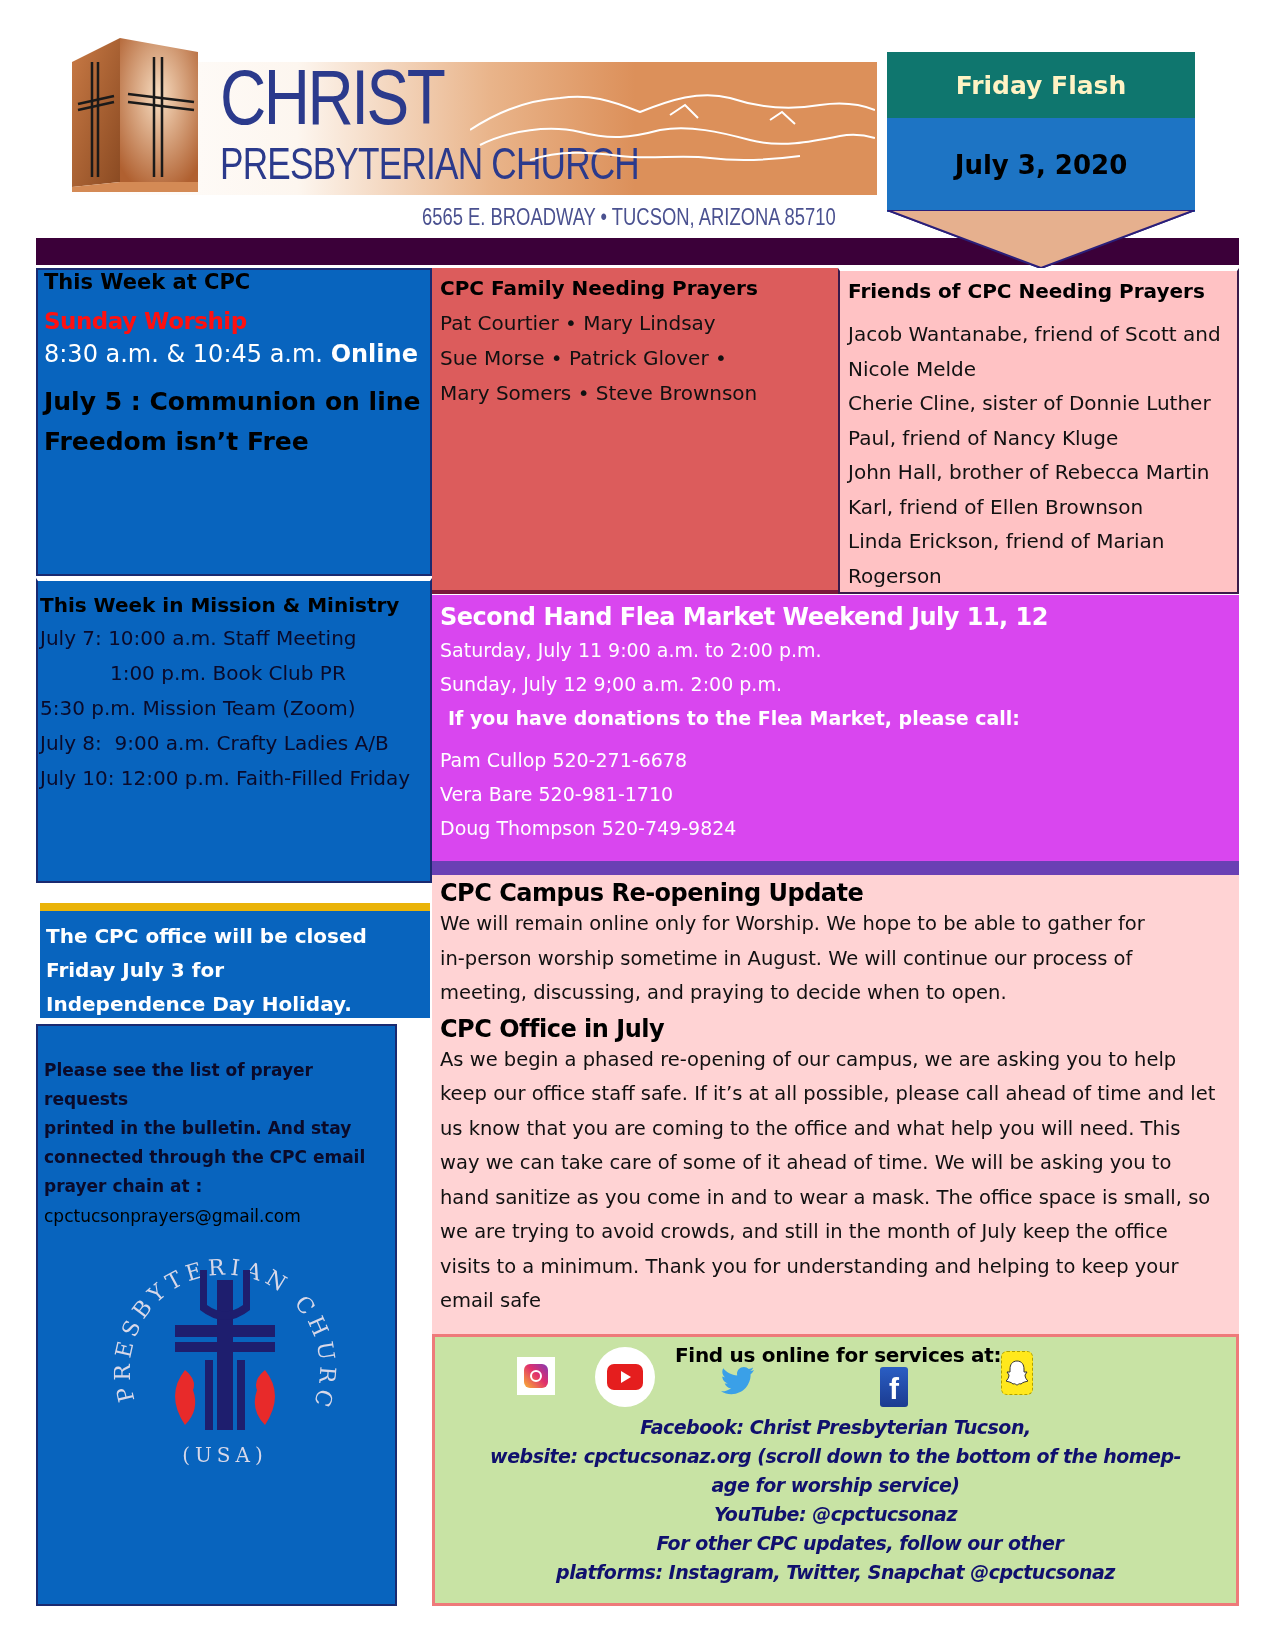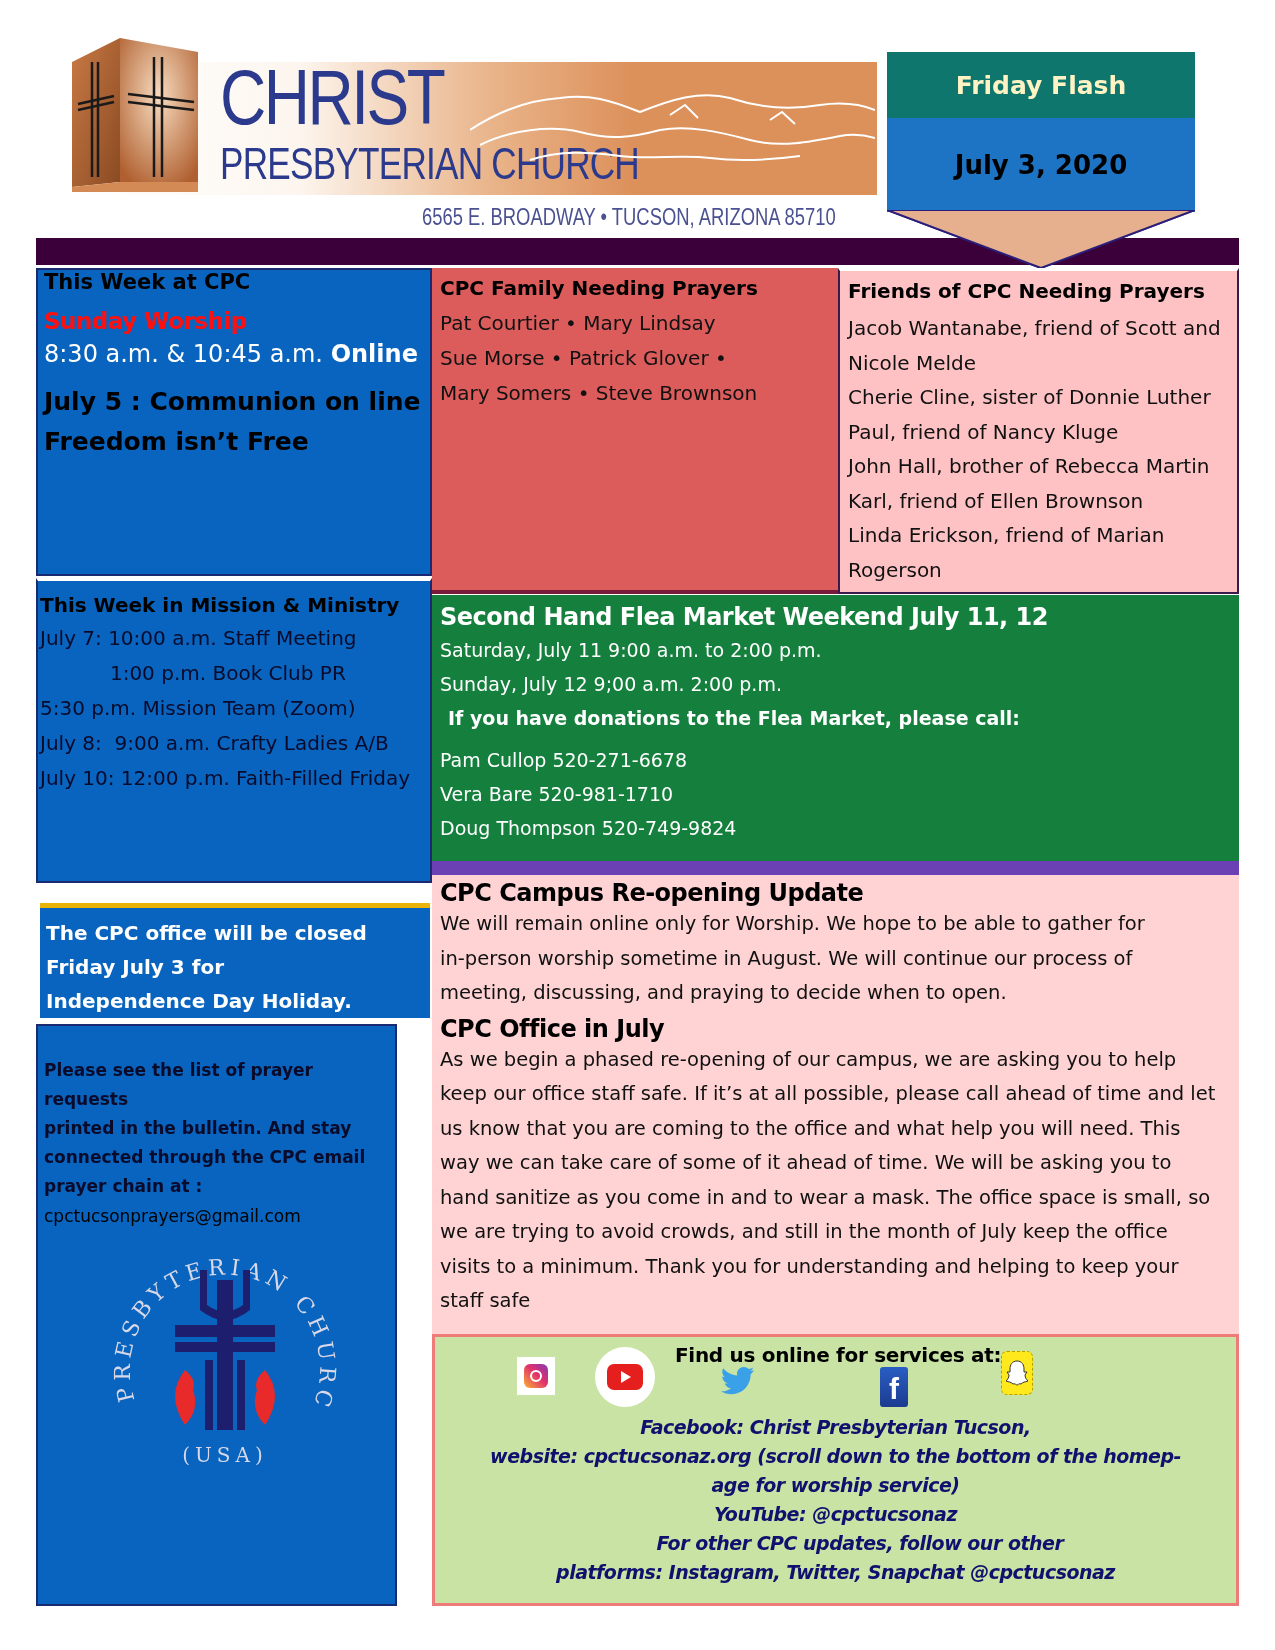--- a/index.html
+++ b/index.html
@@ -22,21 +22,21 @@
   .flash-blue { position: absolute; left: 0; top: 66px; width: 308px; height: 94px; background: #1d74c4; display: flex; align-items: center; justify-content: center; font-weight: bold; font-size: 26px; color: #000; }
   .flash-arrow { position: absolute; left: 0; top: 158px; width: 308px; height: 60px; }
 
   
   .purple-bar { left: 36px; top: 238px; width: 1203px; height: 27px; background: #3b0039; }
 
   
   .blue-box { background: #0864be; border: 2px solid #1a2a70; }
   .box-week { left: 36px; top: 268px; width: 396px; height: 308px; padding: 0 6px; }
   .box-mission { left: 36px; top: 578px; width: 396px; height: 305px; padding: 12px 2px; border-top: 3px solid #ffffff; }
-  .box-closed { left: 40px; top: 903px; width: 390px; height: 118px; padding: 8px 6px; border: none; border-top: 5px solid #eab308; border-bottom: 3px solid #fff; }
+  .box-closed { left: 40px; top: 903px; width: 390px; height: 118px; padding: 8px 6px; border: none; border-top: 8px solid #eab308; border-bottom: 3px solid #fff; }
   .box-prayer-list { left: 36px; top: 1024px; width: 361px; height: 582px; padding: 30px 6px; }
 
   .h-week { font-weight: bold; font-size: 21px; color: #000; margin-bottom: 14px; }
   .h-sunday { font-weight: bold; font-size: 23px; color: #ff1010; margin-bottom: 6px; letter-spacing: -0.5px; }
   .t-times { font-size: 24px; color: #ffffff; margin-bottom: 14px; }
   .t-times b { font-weight: bold; }
   .t-big { font-weight: bold; font-size: 25px; color: #000; line-height: 40px; }
 
   .h-mission { font-weight: bold; font-size: 20px; color: #000; margin-bottom: 4px; }
   .t-mission { font-size: 20px; color: #0a0a2a; line-height: 35px; white-space: pre; }
@@ -48,25 +48,25 @@
 
   
   .seal { left: 105px; top: 1230px; width: 240px; height: 240px; }
 
   
   .box-family { left: 432px; top: 268px; width: 406px; height: 326px; background: #dc5c5c; padding: 8px 8px; border-bottom: 4px solid #7a1a3a; }
   .h-family { font-weight: bold; font-size: 20px; color: #000; margin-bottom: 6px; }
   .t-family { font-size: 20px; color: #111; line-height: 35px; }
 
   .box-friends { left: 838px; top: 268px; width: 401px; height: 326px; background: #ffc2c4; padding: 8px 8px; border: 2px solid #3a1a4a; border-top: 3px solid #ffffff; }
-  .h-friends { font-weight: bold; font-size: 20px; color: #000; margin-bottom: 8px; }
+  .h-friends { font-weight: bold; font-size: 20px; color: #000; margin-bottom: 14px; }
   .t-friends { font-size: 20px; color: #111; line-height: 34.5px; }
 
   
-  .box-flea { left: 432px; top: 595px; width: 807px; height: 280px; background: #15803d; padding: 8px 8px; border-bottom: 14px solid #6a40b4; }
+  .box-flea { left: 432px; top: 595px; width: 807px; height: 280px; background: #d946ef; padding: 8px 8px; border-bottom: 14px solid #6a40b4; }
   .h-flea { font-weight: bold; font-size: 24px; color: #ffffff; letter-spacing: -0.5px; margin-bottom: 2px; }
   .t-flea { font-size: 19px; color: #ffffff; line-height: 34px; }
   .t-flea-bold { font-weight: bold; font-size: 19px; color: #ffffff; line-height: 34px; padding-left: 8px; margin-bottom: 8px; }
 
   
   .box-reopen { left: 432px; top: 875px; width: 807px; height: 460px; background: #ffd3d4; padding: 4px 8px; }
   .h-reopen { font-weight: bold; font-size: 24px; color: #000; letter-spacing: -0.5px; }
   .t-reopen { font-size: 19.5px; color: #111; line-height: 34.5px; }
 
   
@@ -232,21 +232,21 @@
   <div class="t-reopen">in-person worship sometime in August.  We will continue our process of</div>
   <div class="t-reopen">meeting, discussing, and praying to decide when to open.</div>
   <div class="h-reopen" style="margin-top:4px;">CPC Office in July</div>
   <div class="t-reopen">As we begin a phased re-opening of our campus, we are asking you to help</div>
   <div class="t-reopen">keep our office staff safe. If it’s at all possible, please call ahead of time and let</div>
   <div class="t-reopen">us know that you are coming to the office and what help you will need. This</div>
   <div class="t-reopen">way we can take care of some of it ahead of time. We will be asking you to</div>
   <div class="t-reopen">hand sanitize as you come in and to wear a mask. The office space is small, so</div>
   <div class="t-reopen">we are trying to avoid crowds, and still in the month of July keep the office</div>
   <div class="t-reopen">visits to a minimum. Thank you for understanding and helping to keep your</div>
-  <div class="t-reopen">staff safe</div>
+  <div class="t-reopen">email safe</div>
 </div>
 
 <div class="abs box-online">
   <div class="h-online">Find us online for services at:</div>
 
   <div class="icon ic-insta">
       <span></span>
     </div>
   <div class="icon ic-yt">
       <span></span>

